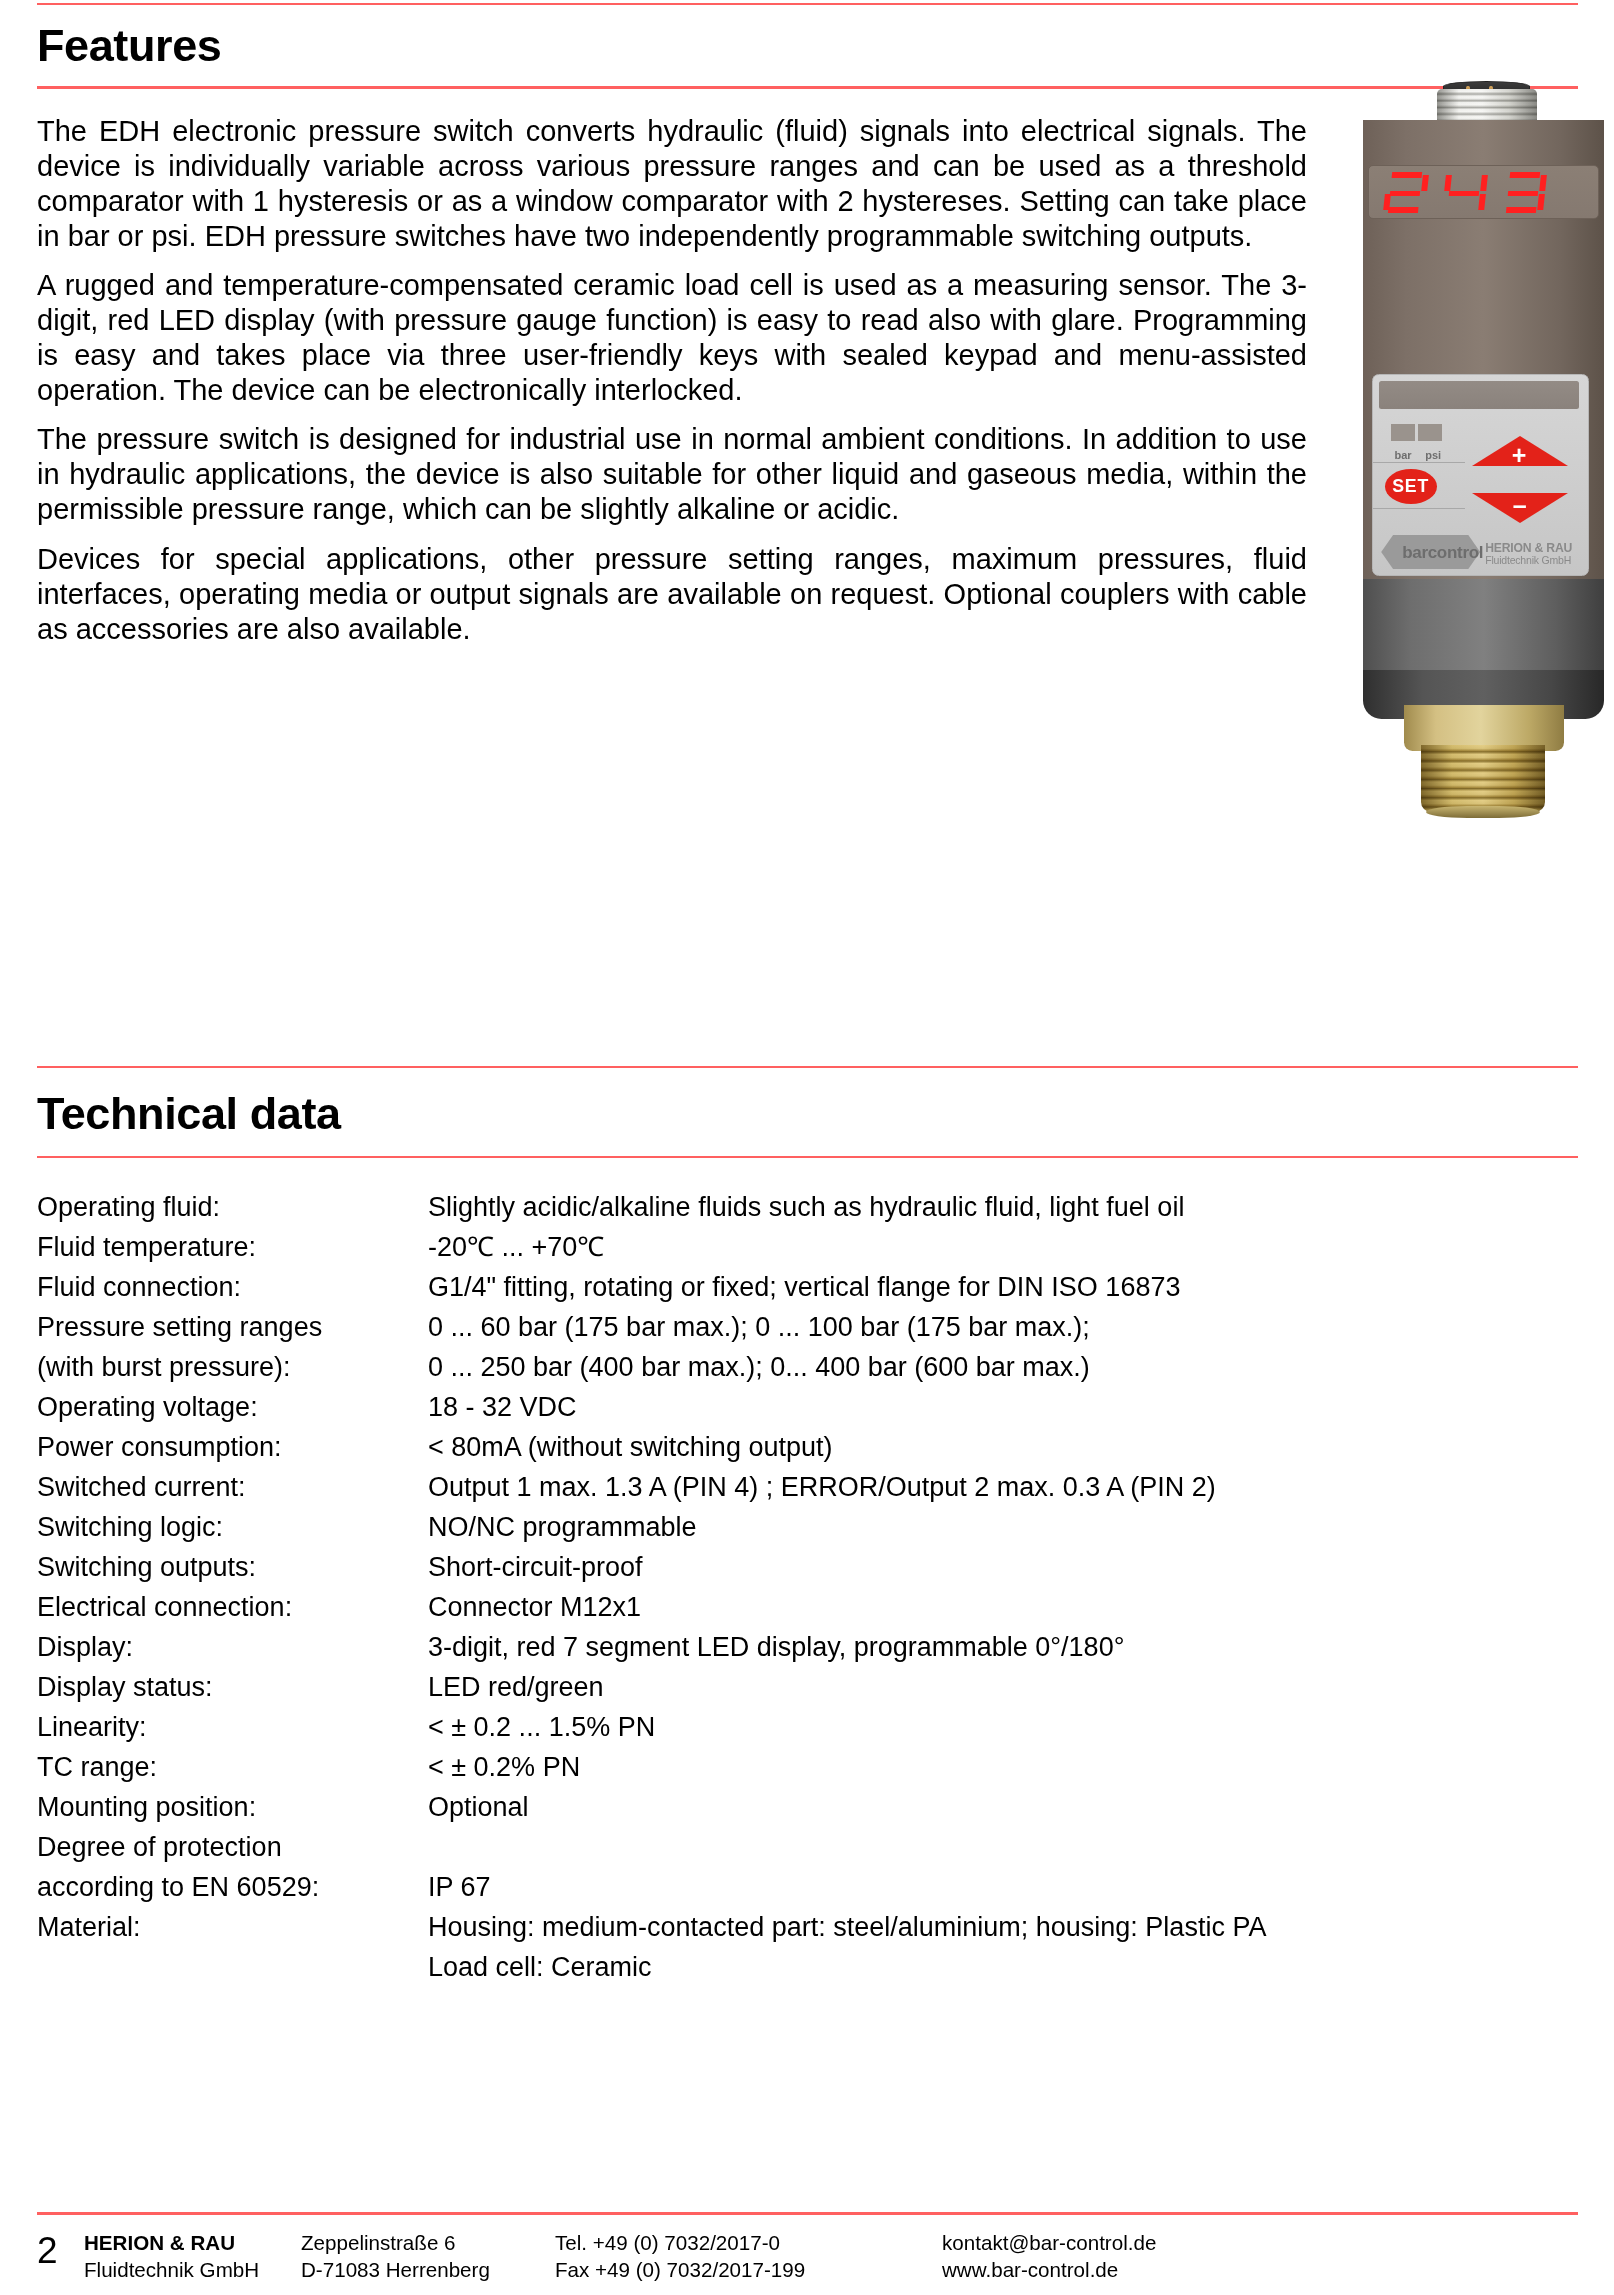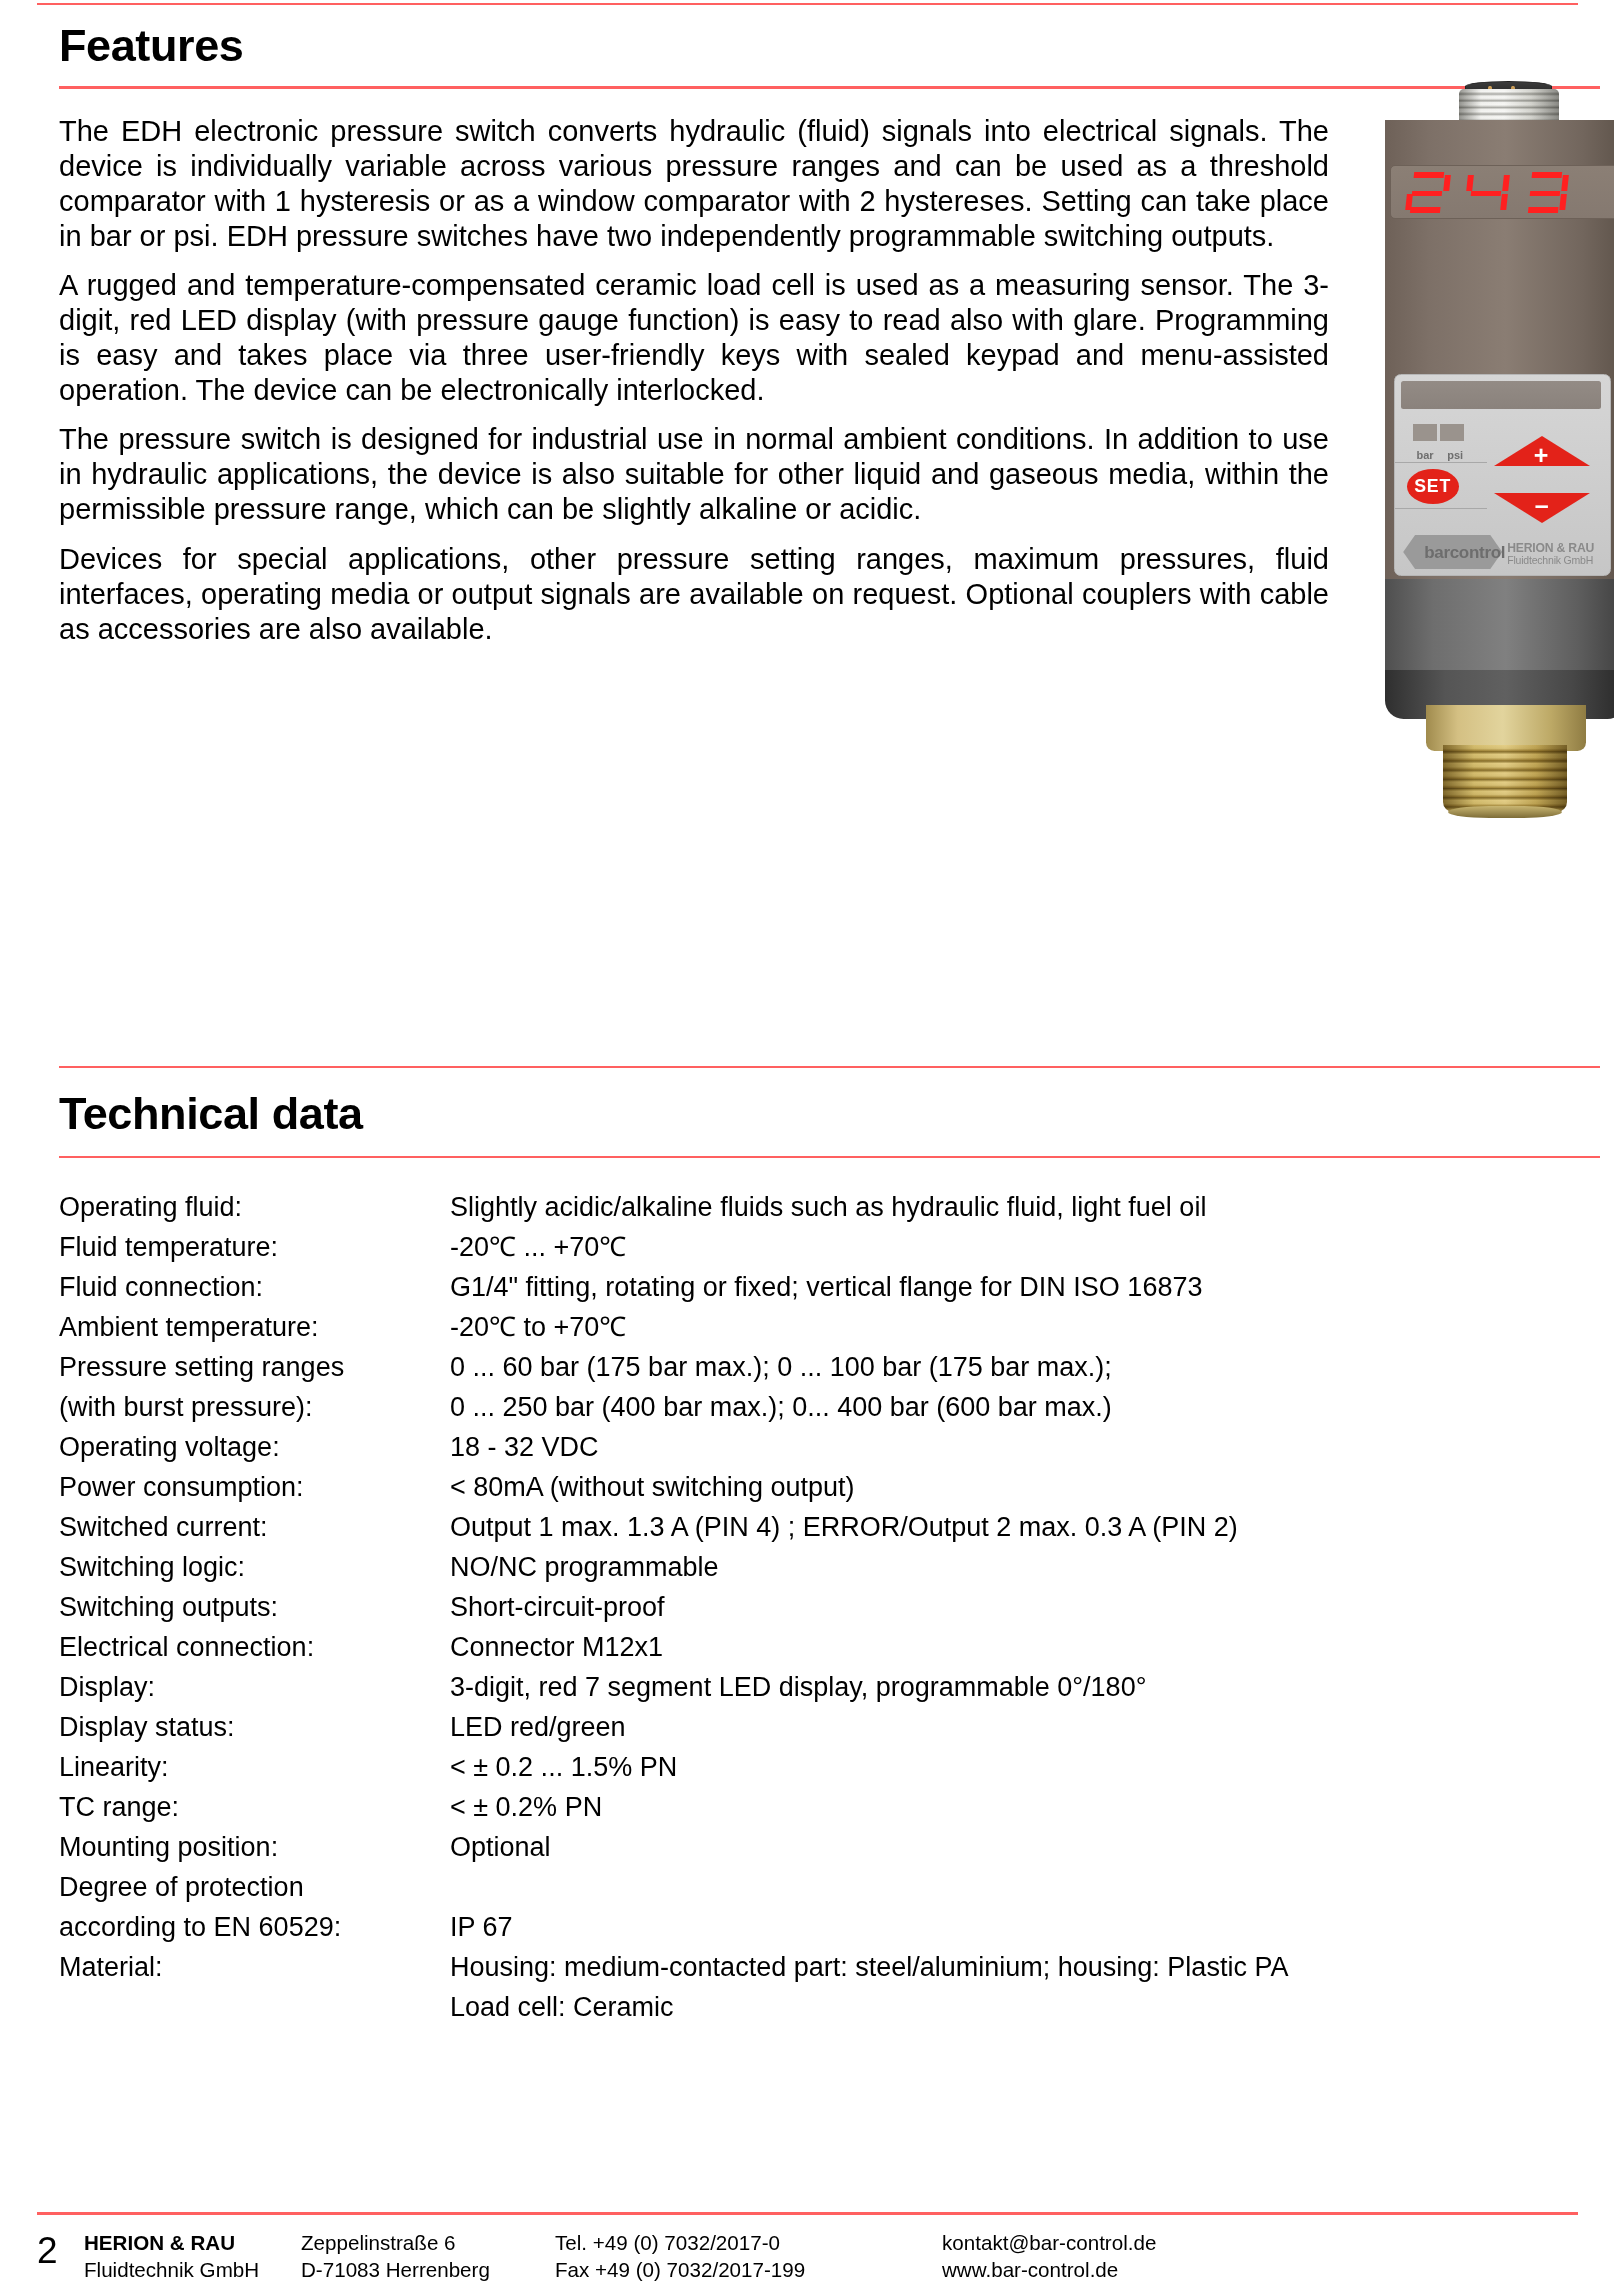--- a/index.html
+++ b/index.html
@@ -5,21 +5,21 @@
   * { margin:0; padding:0; box-sizing:border-box; }
   html, body { width:1614px; height:2295px; }
   body {
     background:#ffffff;
     font-family:"Liberation Sans", sans-serif;
     color:#000000;
     position:relative;
     overflow:hidden;
   }
 
-  .page { position:relative; width:1614px; height:1714px; padding:0 59px; }
+  .page { position:relative; width:1614px; height:1714px; padding:0 37px; }
 
   
   .rule { height:2.5px; background:#ff6060; width:1541px; margin-left:0; }
   .rule-top { position:absolute; left:37px; top:2.5px; }
 
   
   .section-head {
     font-size:45px;
     font-weight:bold;
     letter-spacing:-0.4px;
@@ -366,24 +366,20 @@
           </tr>
           <tr>
             <td class="label">Fluid temperature:</td>
             <td class="value">-20℃ ... +70℃</td>
           </tr>
           <tr>
             <td class="label">Fluid connection:</td>
             <td class="value">G1/4" fitting, rotating or fixed; vertical flange for DIN ISO 16873</td>
           </tr>
           <tr>
-            <td class="label">Ambient temperature:</td>
-            <td class="value">-20℃ to +70℃</td>
-          </tr>
-          <tr>
             <td class="label">Pressure setting ranges</td>
             <td class="value">0 ... 60 bar (175 bar max.); 0 ... 100 bar (175 bar max.);</td>
           </tr>
           <tr>
             <td class="label">(with burst pressure):</td>
             <td class="value">0 ... 250 bar (400 bar max.); 0... 400 bar (600 bar max.)</td>
           </tr>
           <tr>
             <td class="label">Operating voltage:</td>
             <td class="value">18 - 32 VDC</td>

